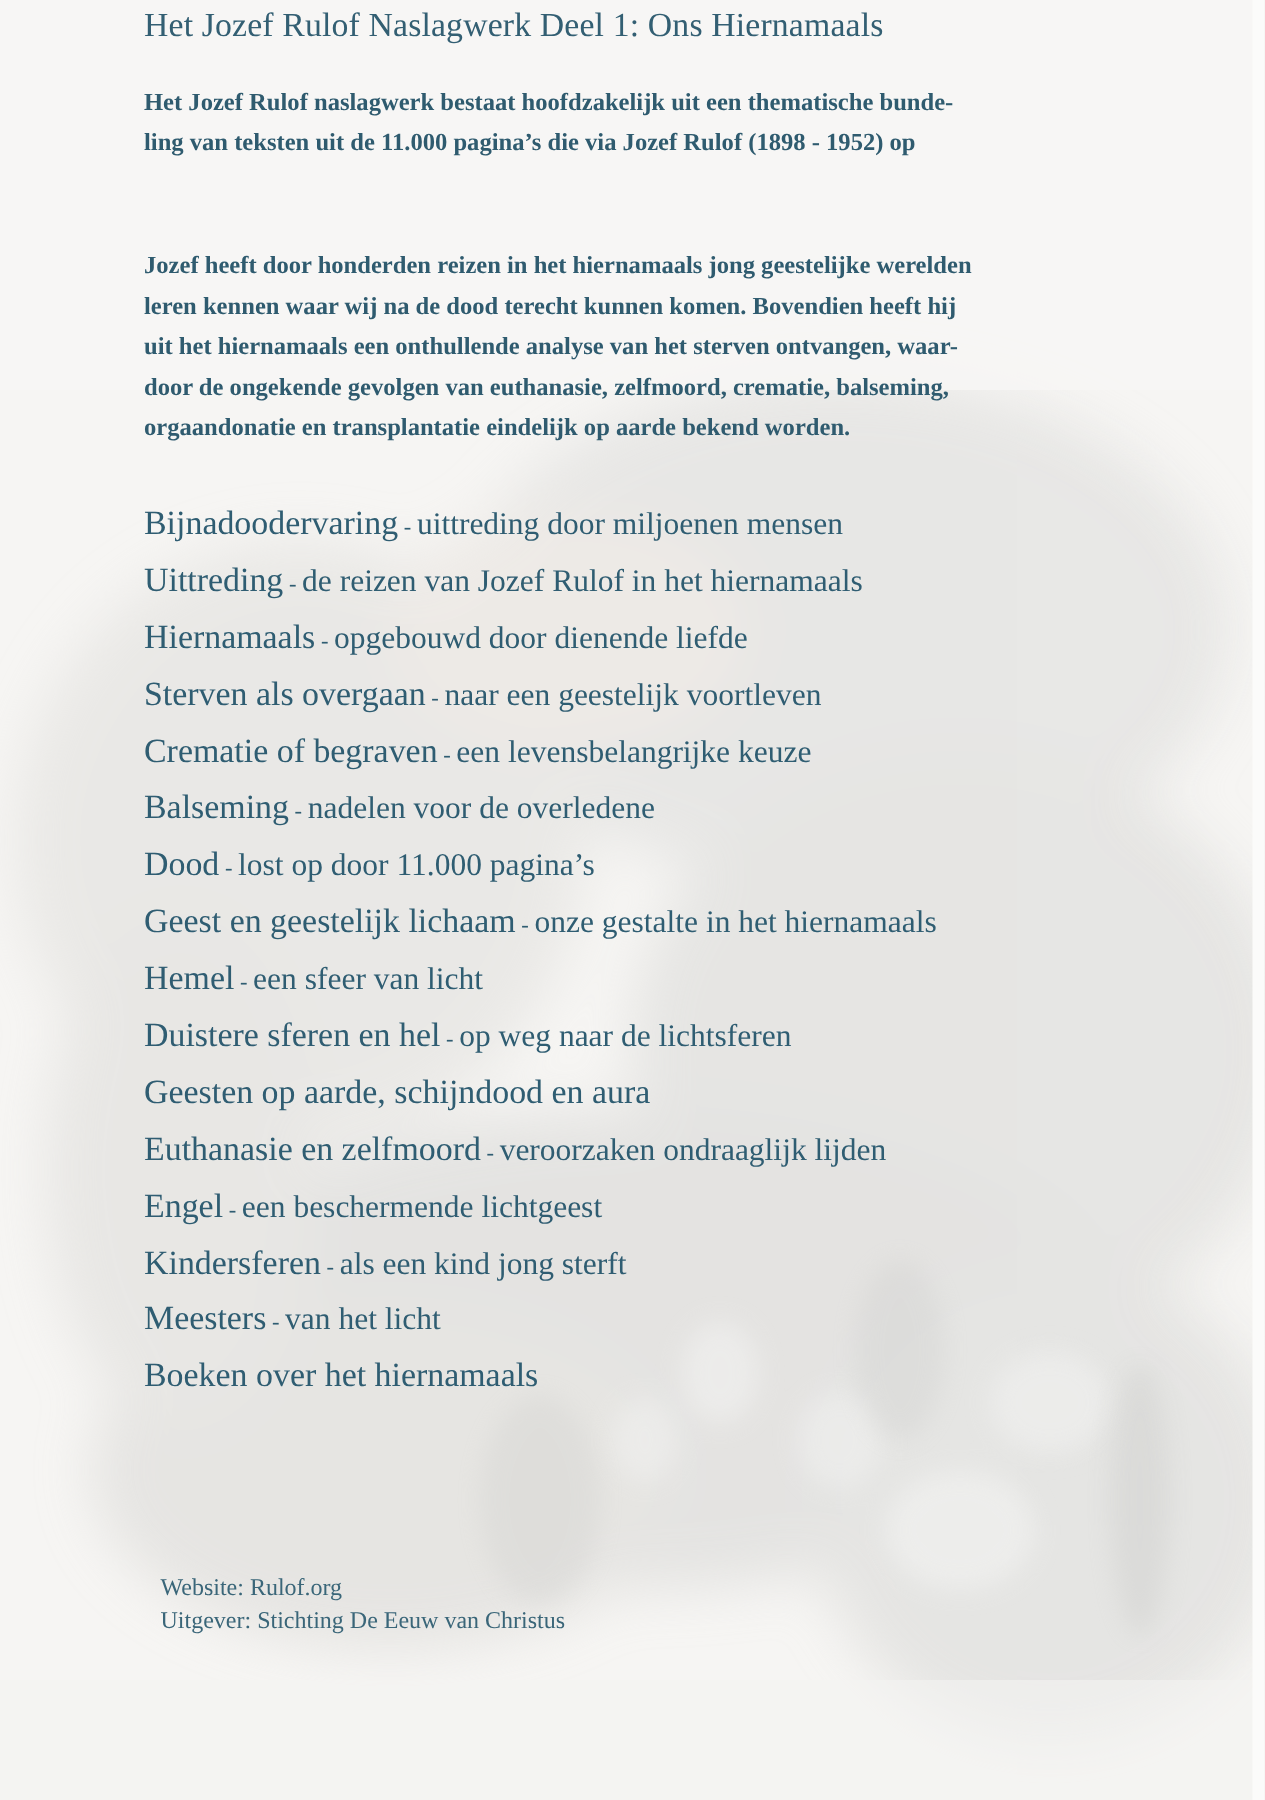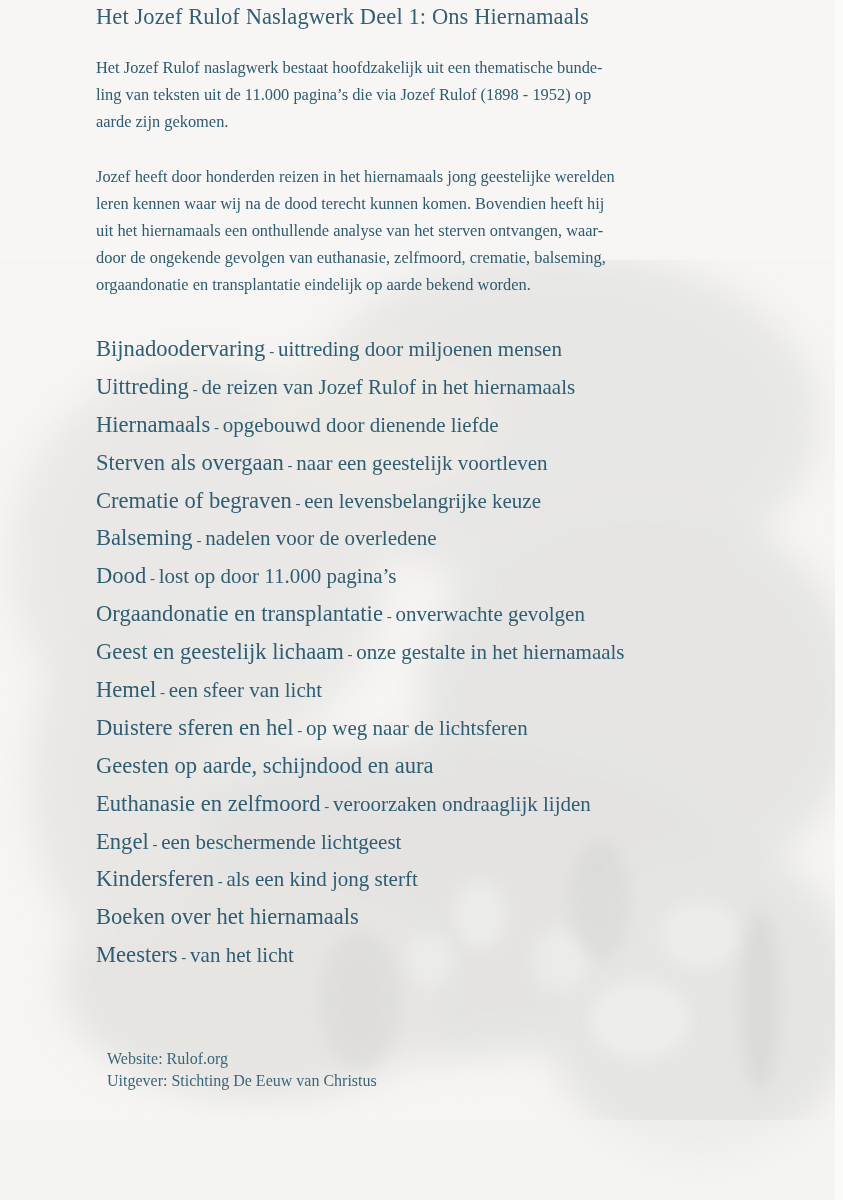--- a/index.html
+++ b/index.html
@@ -46,21 +46,21 @@
       white-space: nowrap;
     }
     .para {
       position: absolute;
       left: 0;
       width: 640px;
       font-size: 16.4px;
       line-height: 27px;
       color: #2f5b6f;
     }
-    .para .ln { display: block; white-space: nowrap; }
+    .para .ln { display: block; white-space: nowrap; font-weight: bold; }
     .para-1 { top: 54px; }
     .para-2 { top: 163px; }
     .topics {
       position: absolute;
       left: 0;
       top: 330px;
       list-style: none;
       margin: 0;
       padding: 0;
     }
@@ -137,49 +137,47 @@
 </div>
 <div class="right-strip"></div>
 
 <div class="content">
 
   <div class="title">Het Jozef Rulof Naslagwerk Deel 1: Ons Hiernamaals</div>
 
   <div class="para para-1">
     <span class="ln">Het Jozef Rulof naslagwerk bestaat hoofdzakelijk uit een thematische bunde-</span>
     <span class="ln">ling van teksten uit de 11.000 pagina’s die via Jozef Rulof (1898 - 1952) op</span>
-    <span class="ln">aarde zijn gekomen.</span>
   </div>
 
   <div class="para para-2">
     <span class="ln">Jozef heeft door honderden reizen in het hiernamaals jong geestelijke werelden</span>
     <span class="ln">leren kennen waar wij na de dood terecht kunnen komen. Bovendien heeft hij</span>
     <span class="ln">uit het hiernamaals een onthullende analyse van het sterven ontvangen, waar-</span>
     <span class="ln">door de ongekende gevolgen van euthanasie, zelfmoord, crematie, balseming,</span>
     <span class="ln">orgaandonatie en transplantatie eindelijk op aarde bekend worden.</span>
   </div>
 
   <ul class="topics">
     <li class="topic"><span class="t-main">Bijnadoodervaring</span><span class="t-sep"> - </span><span class="t-sub">uittreding door miljoenen mensen</span></li>
     <li class="topic"><span class="t-main">Uittreding</span><span class="t-sep"> - </span><span class="t-sub">de reizen van Jozef Rulof in het hiernamaals</span></li>
     <li class="topic"><span class="t-main">Hiernamaals</span><span class="t-sep"> - </span><span class="t-sub">opgebouwd door dienende liefde</span></li>
     <li class="topic"><span class="t-main">Sterven als overgaan</span><span class="t-sep"> - </span><span class="t-sub">naar een geestelijk voortleven</span></li>
     <li class="topic"><span class="t-main">Crematie of begraven</span><span class="t-sep"> - </span><span class="t-sub">een levensbelangrijke keuze</span></li>
     <li class="topic"><span class="t-main">Balseming</span><span class="t-sep"> - </span><span class="t-sub">nadelen voor de overledene</span></li>
     <li class="topic"><span class="t-main">Dood</span><span class="t-sep"> - </span><span class="t-sub">lost op door 11.000 pagina’s</span></li>
-    <li class="topic"><span class="t-main">Orgaandonatie en transplantatie</span><span class="t-sep"> - </span><span class="t-sub">onverwachte gevolgen</span></li>
     <li class="topic"><span class="t-main">Geest en geestelijk lichaam</span><span class="t-sep"> - </span><span class="t-sub">onze gestalte in het hiernamaals</span></li>
     <li class="topic"><span class="t-main">Hemel</span><span class="t-sep"> - </span><span class="t-sub">een sfeer van licht</span></li>
     <li class="topic"><span class="t-main">Duistere sferen en hel</span><span class="t-sep"> - </span><span class="t-sub">op weg naar de lichtsferen</span></li>
     <li class="topic"><span class="t-main">Geesten op aarde, schijndood en aura</span><span class="t-sep"></span><span class="t-sub"></span></li>
     <li class="topic"><span class="t-main">Euthanasie en zelfmoord</span><span class="t-sep"> - </span><span class="t-sub">veroorzaken ondraaglijk lijden</span></li>
     <li class="topic"><span class="t-main">Engel</span><span class="t-sep"> - </span><span class="t-sub">een beschermende lichtgeest</span></li>
     <li class="topic"><span class="t-main">Kindersferen</span><span class="t-sep"> - </span><span class="t-sub">als een kind jong sterft</span></li>
+    <li class="topic"><span class="t-main">Meesters</span><span class="t-sep"> - </span><span class="t-sub">van het licht</span></li>
     <li class="topic"><span class="t-main">Boeken over het hiernamaals</span><span class="t-sep"></span><span class="t-sub"></span></li>
-    <li class="topic"><span class="t-main">Meesters</span><span class="t-sep"> - </span><span class="t-sub">van het licht</span></li>
   </ul>
 
   <div class="footer">
     <span class="ln">Website: Rulof.org</span>
     <span class="ln">Uitgever: Stichting De Eeuw van Christus</span>
   </div>
 
 </div>
 
 </body></html>

